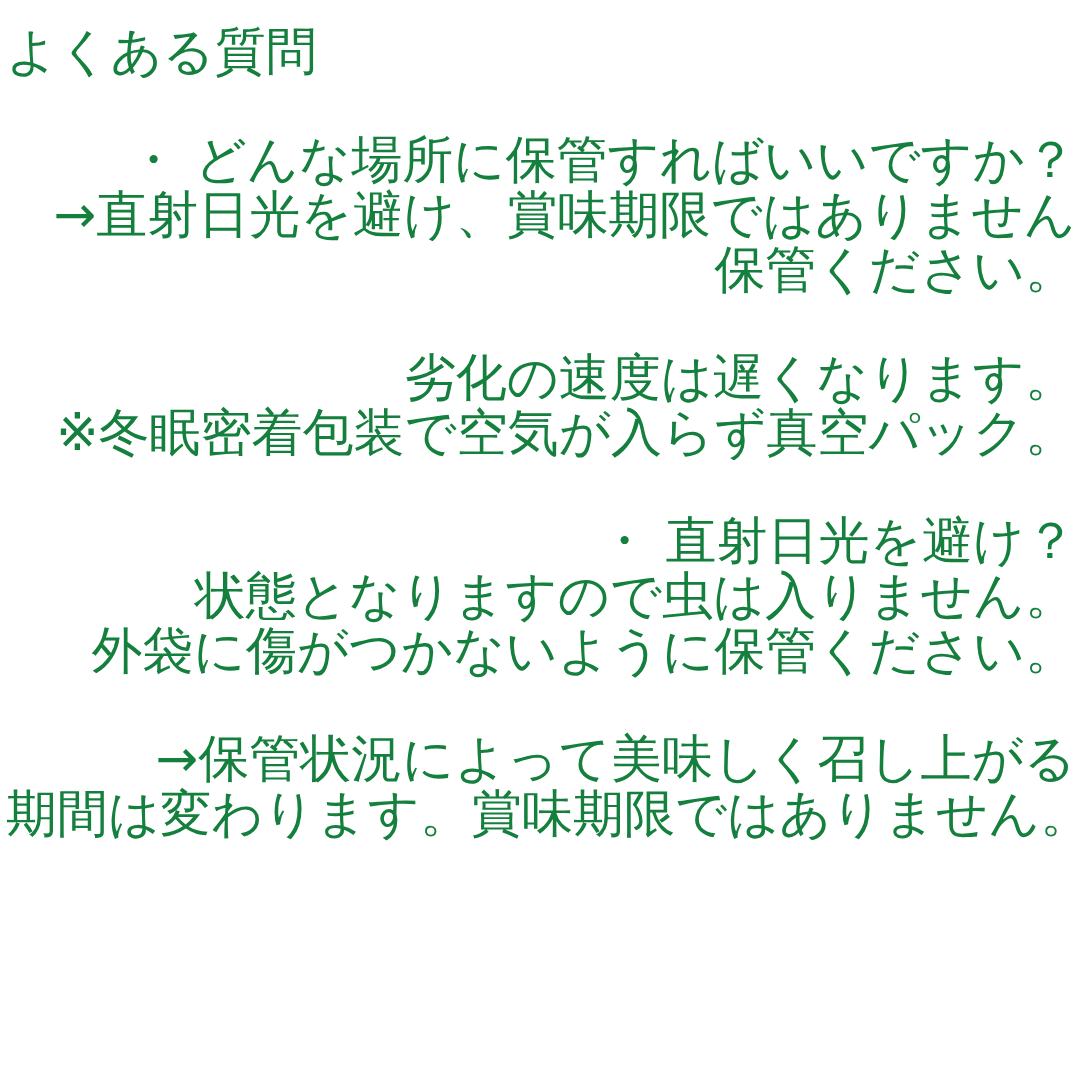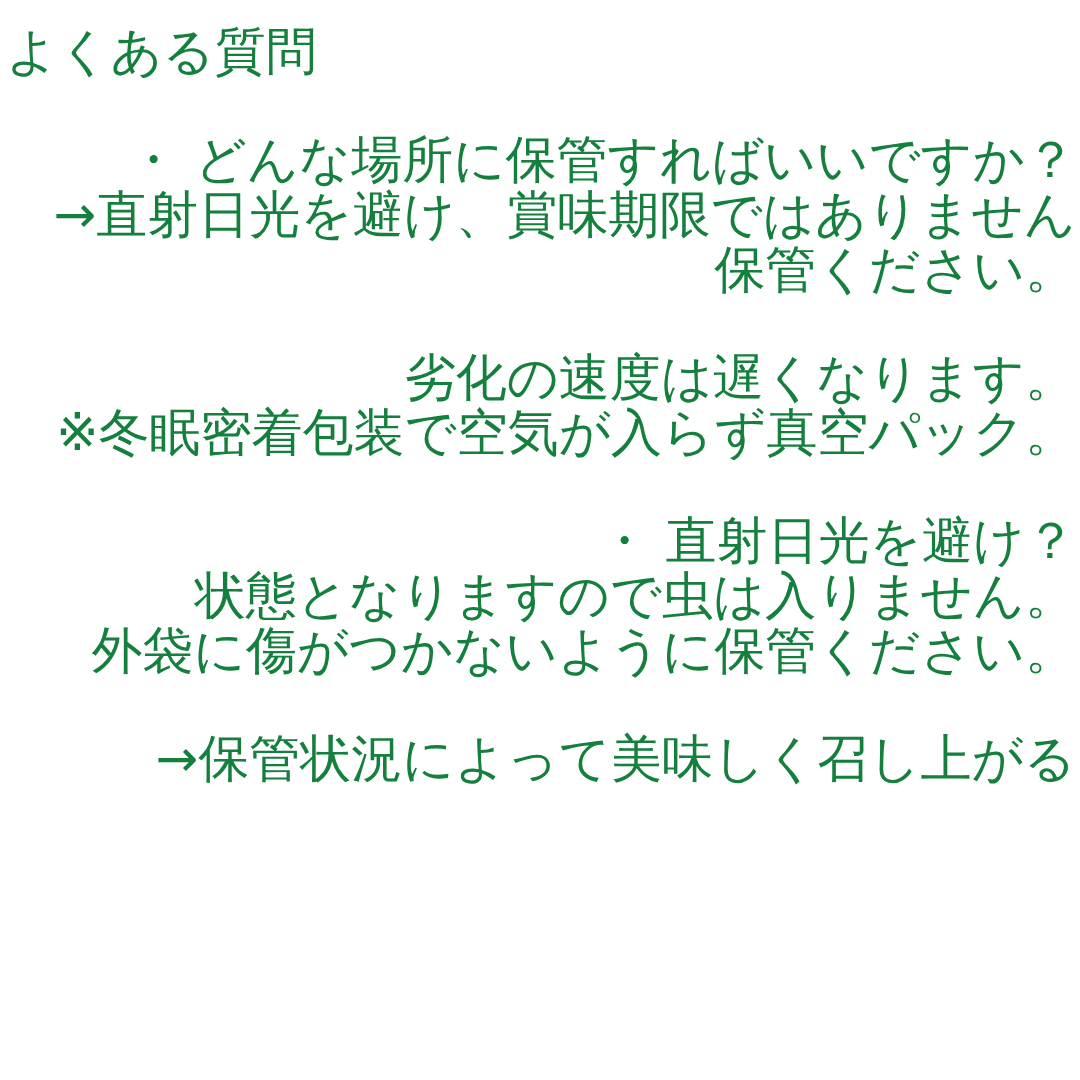--- a/index.html
+++ b/index.html
@@ -64,15 +64,16 @@
   </section>
 
   <section class="faq-block">
     <p class="line question">・ 直射日光を避け？</p>
     <p class="line">状態となりますので虫は入りません。</p>
     <p class="line">外袋に傷がつかないように保管ください。</p>
   </section>
 
   <section class="faq-block">
     <p class="line">→保管状況によって美味しく召し上がる</p>
+    <p class="line">期間は変わります。賞味期限ではありません。</p>
   </section>
 
 </div>
 
 </body></html>

